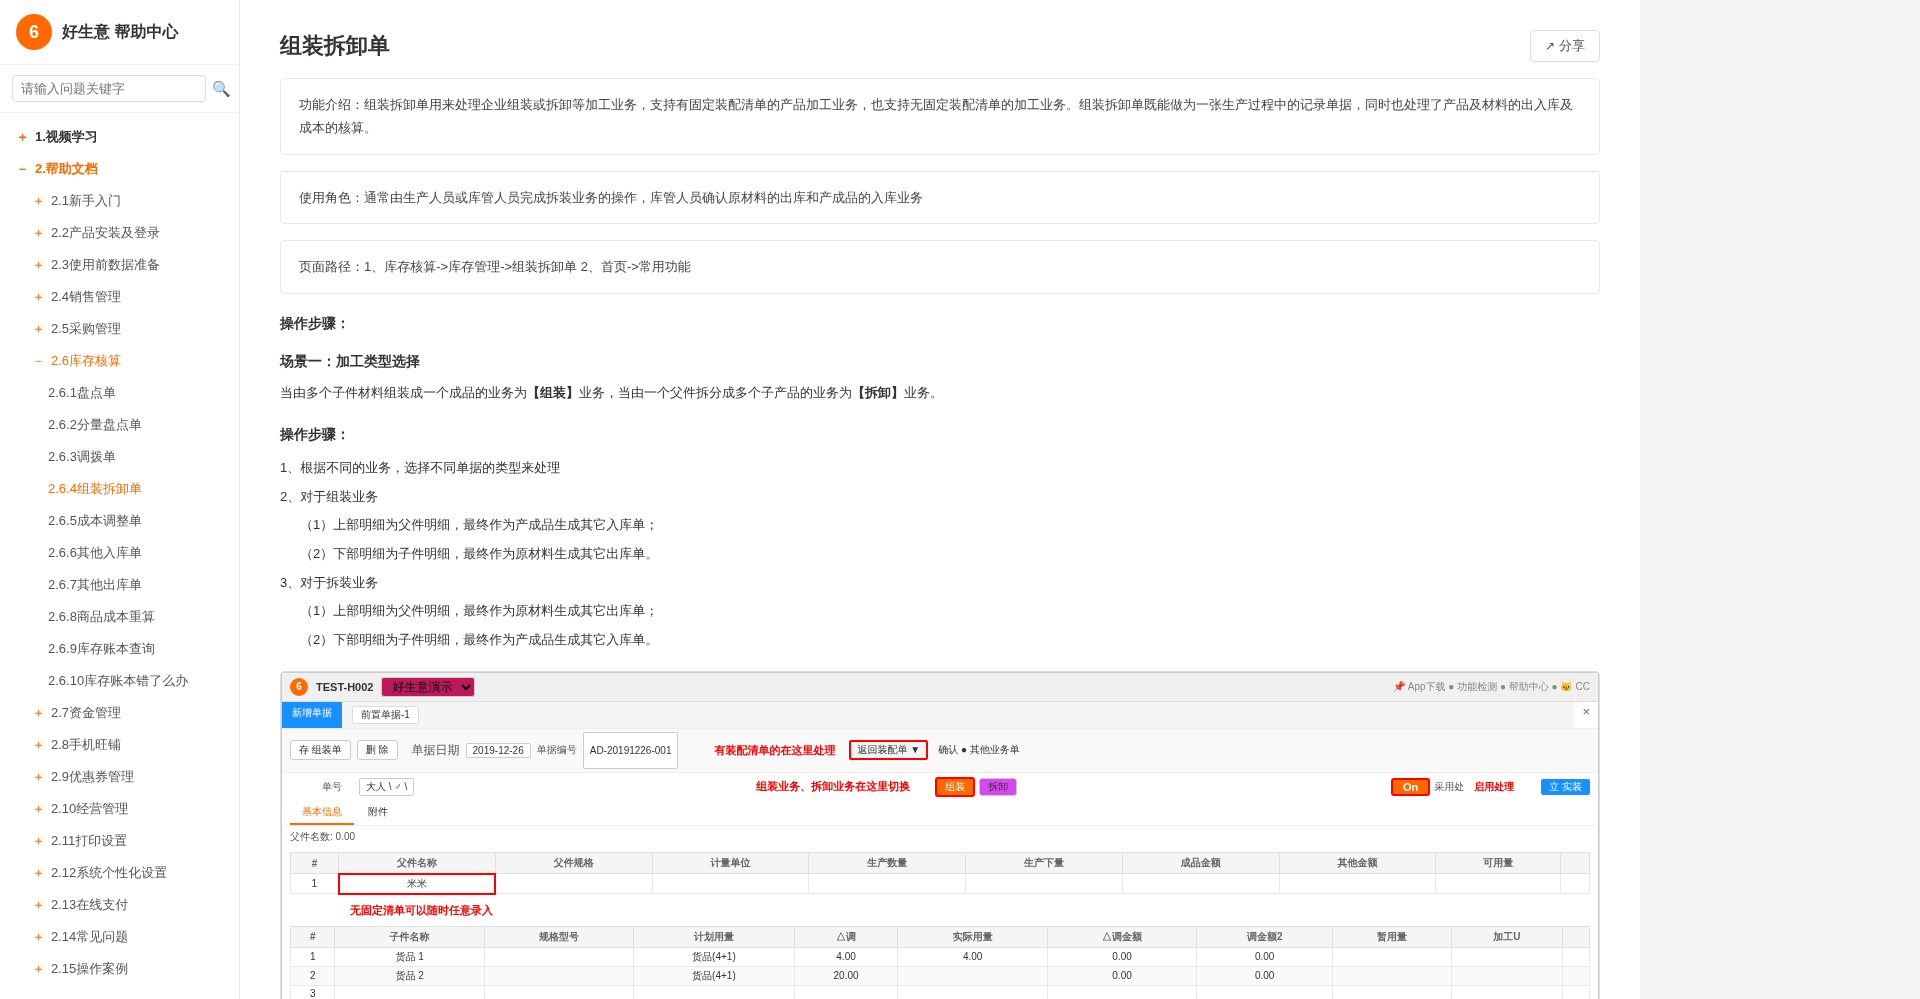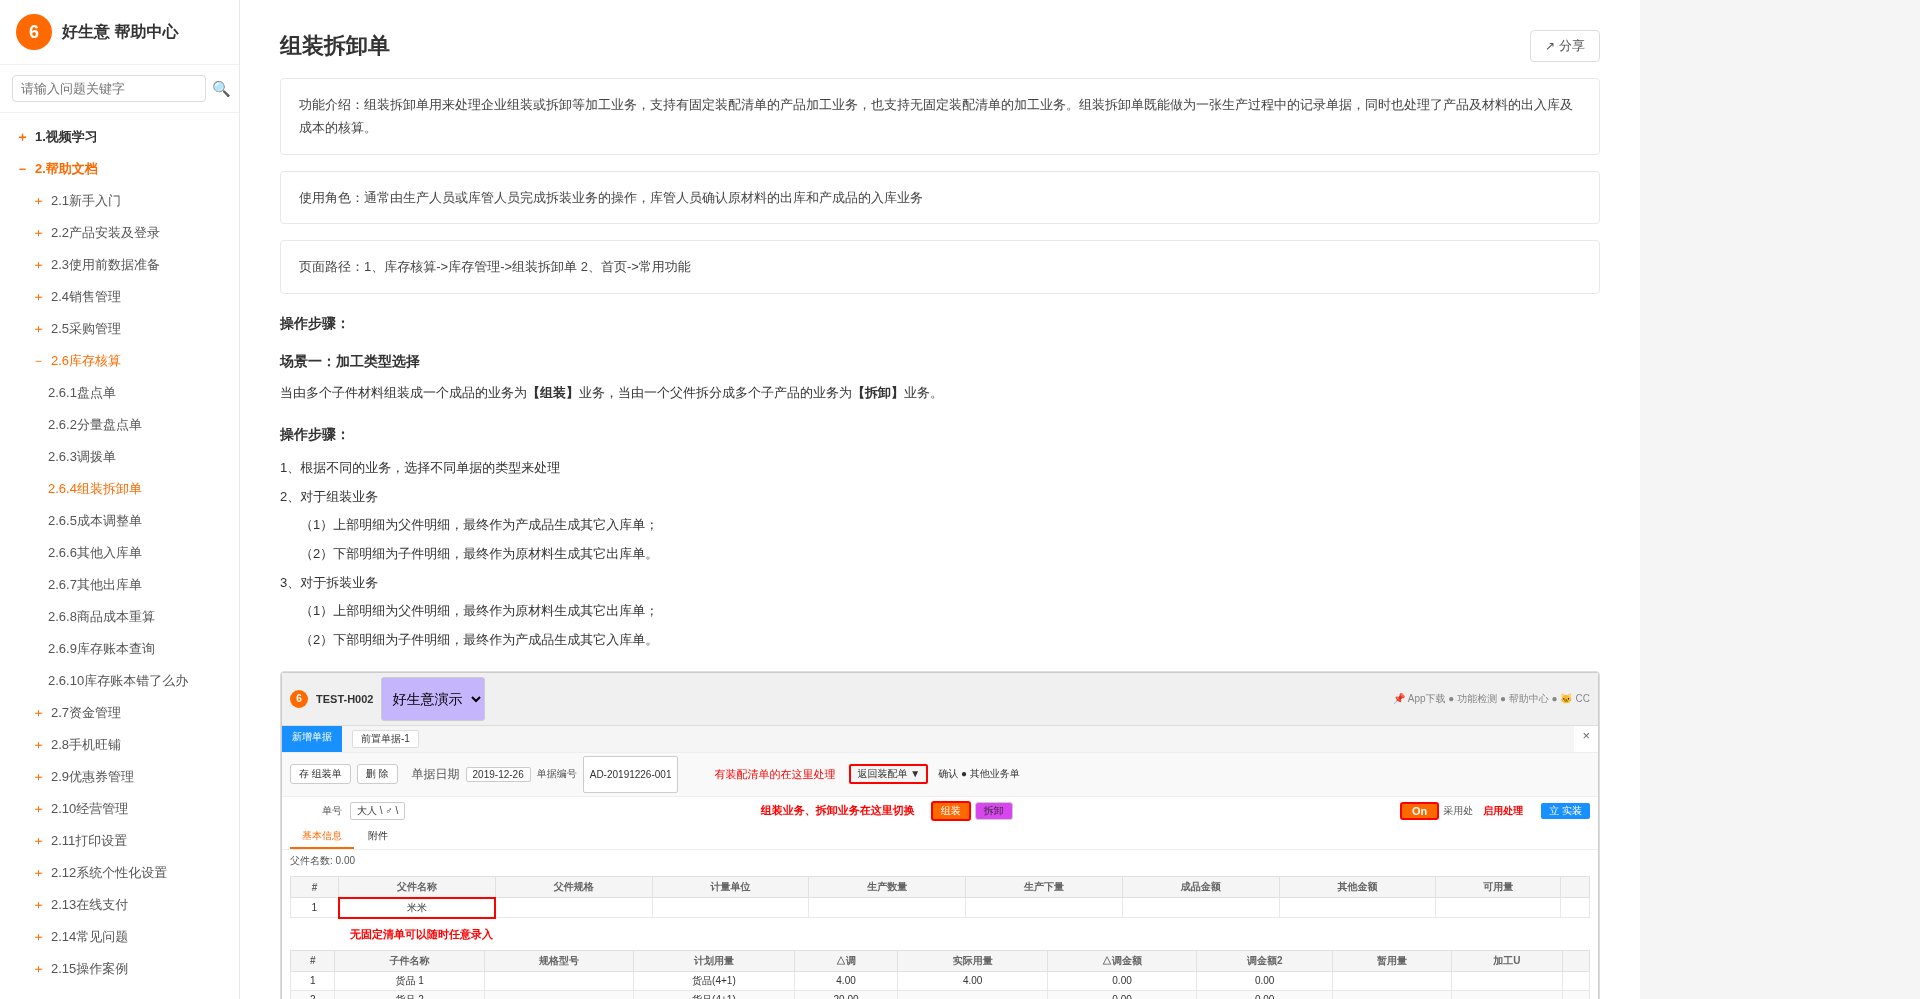--- a/index.html
+++ b/index.html
@@ -121,43 +121,43 @@
       display: flex; align-items: center; gap: 8px;
       font-size: 11px; color: #555;
     }
     .fake-app-bar .app-logo {
       background: #ff6a00; color: #fff; border-radius: 50%;
       width: 18px; height: 18px; display: flex; align-items: center;
       justify-content: center; font-size: 10px; font-weight: bold;
     }
     .fake-app-bar .app-name { font-weight: bold; color: #333; }
     .fake-app-bar .app-select {
-      background: #c4b5fd; border: 1px solid #ccc; border-radius: 3px;
-      padding: 12px 6px; font-size: 14px;
+      background: #be185d; border: 1px solid #ccc; border-radius: 3px;
+      padding: 1px 6px; font-size: 12px;
     }
     .fake-toolbar {
       background: #f9f9f9; border-bottom: 1px solid #eee;
       padding: 3px 8px; display: flex; align-items: center; gap: 6px;
       font-size: 10px;
     }
     .fake-btn {
       background: #fff; border: 1px solid #ccc; border-radius: 3px;
       padding: 2px 8px; font-size: 10px; cursor: default;
     }
     .fake-tabs {
       display: flex; border-bottom: 1px solid #eee;
       padding: 0 8px; background: #fff;
     }
     .fake-tab {
       padding: 4px 12px; font-size: 10px; cursor: default;
       border-bottom: 2px solid transparent; margin-right: 2px;
     }
     .fake-tab.active { border-bottom-color: #ff6a00; color: #ff6a00; }
     .fake-form-row {
-      display: flex; align-items: center; gap: 8px;
+      display: flex; align-items: center; gap: 17px;
       padding: 4px 8px; font-size: 10px; flex-wrap: wrap;
     }
     .fake-table {
       width: 100%; border-collapse: collapse; font-size: 10px;
       margin: 4px 0;
     }
     .fake-table th {
       background: #f5f5f5; border: 1px solid #e0e0e0;
       padding: 3px 4px; text-align: center; color: #666;
     }
@@ -350,21 +350,21 @@
         </div>
 
         <div class="fake-toolbar" style="position:relative;">
           <span class="fake-btn">存 组装单</span>
           <span class="fake-btn">删 除</span>
           <span style="margin-left:8px;font-size:12px;color:#555;">单据日期</span>
           <span style="background:#fff;border:1px solid #ccc;padding:1px 6px;font-size:10px;border-radius:2px;">2019-12-26</span>
           <span style="font-size:10px;color:#555;">单据编号</span>
           <span style="background:#fff;border:1px solid #ccc;padding:12px 6px;font-size:10px;border-radius:2px;">AD-20191226-001</span>
 
-          <span style="color:#ff0000;font-size:11px;margin-left:30px;font-weight:normal;">有装配清单的在这里处理</span>
+          <span style="color:#ff0000;font-size:11px;margin-left:30px;font-weight:bold;">有装配清单的在这里处理</span>
           <span style="margin-left:8px;background:#f5f5f5;border:2px solid #ff0000;border-radius:2px;padding:1px 6px;font-size:10px;">返回装配单 ▼</span>
           <span style="margin-left:4px;font-size:10px;">确认 ● 其他业务单</span>
         </div>
 
         <div class="fake-form-row" style="position:relative;padding-left:40px;">
           <span style="font-size:10px;color:#555;">单号</span>
           <span style="background:#fff;border:1px solid #ccc;padding:1px 6px;font-size:10px;border-radius:2px;">大人 \  ♂ \</span>
           <div style="flex:1;"></div>
 
           <span style="color:#ff0000;font-size:11px;font-weight:bold;margin-right:8px;">组装业务、拆卸业务在这里切换</span>

